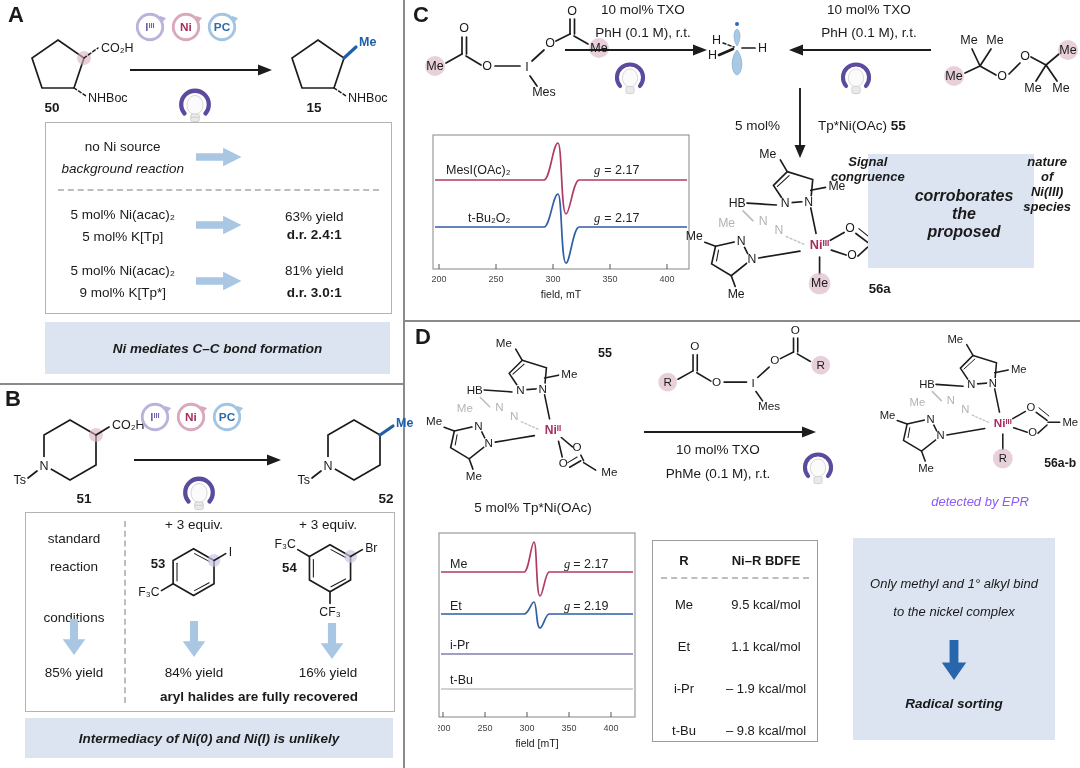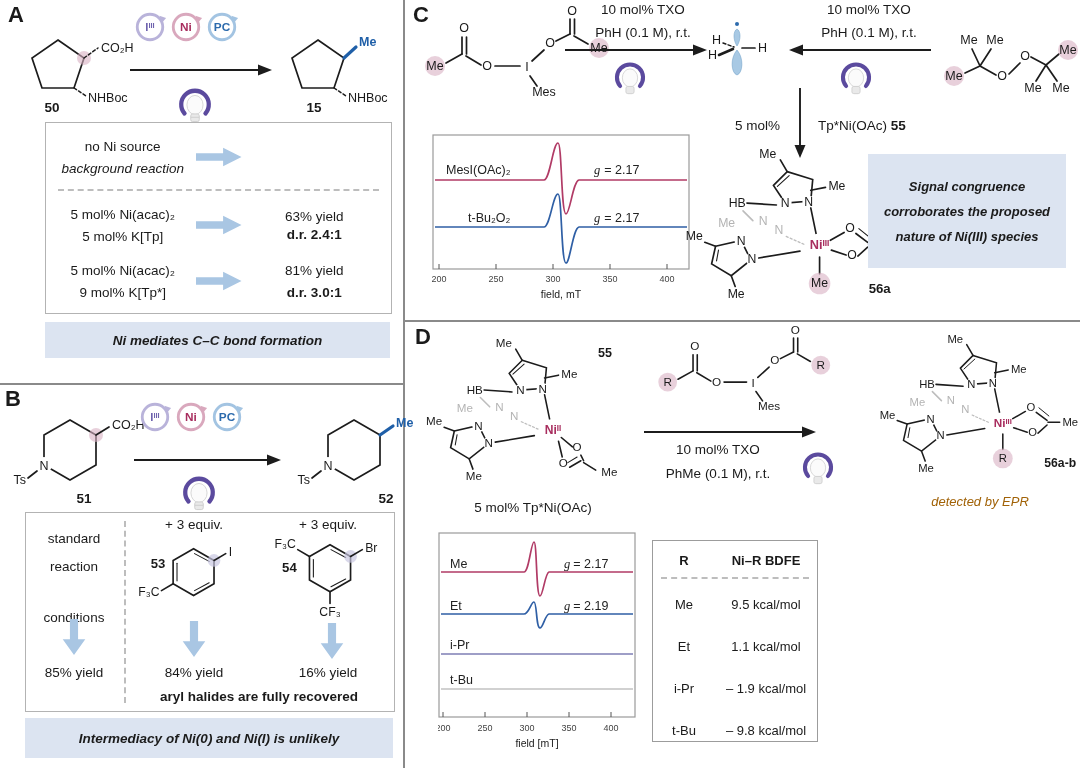--- a/index.html
+++ b/index.html
@@ -46,21 +46,21 @@
   .plot .tr-blue{stroke:#2f5fa5;}
   .plot .tr-navy{stroke:#3f3f8f;stroke-width:1.1;}
   .plot .tr-gray{stroke:#a3a3a3;stroke-width:1.1;}
   .plot line.tick{stroke:#555;stroke-width:1;}
   .plot text{fill:#222;}
   .plot text.tlab{font-size:9px;fill:#444;}
   .plot text.xlab{font-size:10.5px;fill:#222;}
   .plot text.series{font-size:12.5px;}
   .plot text.gval{font-size:12.5px;}
   .gsym{font-style:italic;font-family:"Liberation Serif","DejaVu Serif",serif;}
-  .pink-note{color:#a16207;font-style:italic;font-size:13px;}
+  .pink-note{color:#8b5cf6;font-style:italic;font-size:13px;}
   .bulb{display:block;}
   .tbl{border:1px solid #9c9c9c;background:#fff;font-size:13px;}
   .trow{display:grid;grid-template-columns:62px 1fr;align-items:center;text-align:center;}
 </style>
 </head>
 <body>
 
 <div class="fig">
 
   <div class="abs divider" style="left:403px;top:0;width:1.5px;height:768px;"></div>
@@ -144,21 +144,21 @@
         <div style="margin-top:7px;">9 mol% K[Tp*]</div>
       </div>
       <div class="barrow" style="width:46px;height:22px;margin:0 auto;"></div>
       <div class="center txt">
         <div>81% yield</div>
         <div class="b" style="margin-top:7px;">d.r. 3.0:1</div>
       </div>
     </div>
   </div>
 
-  <div class="abs banner" style="left:45px;top:322px;width:345px;height:36px;">Ni mediates C–C bond formation</div>
+  <div class="abs banner" style="left:45px;top:322px;width:345px;height:52px;">Ni mediates C–C bond formation</div>
 
   <div class="abs plabel" style="left:5px;top:386px;">B</div>
 
   <svg class="abs mol" style="left:10px;top:396px;" width="145" height="112" viewBox="0 0 145 112">
     <polygon class="ring" points="60,24 86,39 86,69 60,84 34,69 34,39"></polygon>
     <circle class="wcirc" cx="34" cy="69" r="8"></circle>
     <text x="34" y="73.5" text-anchor="middle">N</text>
     <line x1="27" y1="75" x2="18" y2="82"></line>
     <text x="16" y="88" text-anchor="end">Ts</text>
     <circle class="hl" cx="86" cy="39" r="7"></circle>
@@ -416,23 +416,23 @@
       <line class="thin" x1="170" y1="84" x2="181" y2="93"></line>
     <line x1="169" y1="112" x2="179" y2="103"></line>
     <line x1="180" y1="100" x2="193" y2="100"></line>
       <text x="196" y="104">Me</text>
     <line x1="130" y1="113" x2="130" y2="130"></line>
     <circle class="hl" cx="130" cy="140" r="11"></circle>
     <text x="130" y="144" text-anchor="middle">Me</text>
     <text class="numlab" x="180" y="150">56a</text>
   </svg>
 
-  <div class="abs bluebox" style="left:868px;top:154px;width:198px;height:114px;display:flex;flex-direction:column;justify-content:center;gap:10px;">
+  <div class="abs bluebox" style="left:868px;top:154px;width:166px;height:114px;display:flex;justify-content:center;gap:10px;">
     <div class="center it b" style="font-size:13px;">Signal congruence</div>
-    <div class="center it b" style="font-size:13px;">corroborates the proposed</div>
+    <div class="center it b" style="font-size:16px;margin-top:33px;">corroborates the proposed</div>
     <div class="center it b" style="font-size:13px;">nature of Ni(III) species</div>
   </div>
 
   <div class="abs plabel" style="left:415px;top:324px;">D</div>
 
   <svg class="abs mol" style="left:432px;top:336px;" width="200" height="163" viewBox="0 0 215 175">
     <text class="numlab" x="186" y="22" text-anchor="middle">55</text>
     <polygon class="ring" points="97,26 123,34 121,56 95,58 83,40"></polygon>
     <line class="thin" x1="99" y1="30" x2="87" y2="41"></line>
     <line x1="97" y1="26" x2="90" y2="14"></line>
@@ -602,14 +602,20 @@
     <div class="trow" style="margin-top:27px;">
       <div>i-Pr</div>
       <div>– 1.9 kcal/mol</div>
     </div>
     <div class="trow" style="margin-top:27px;">
       <div>t-Bu</div>
       <div>– 9.8 kcal/mol</div>
     </div>
   </div>
 
+  <div class="abs bluebox" style="left:853px;top:538px;width:202px;height:202px;">
+    <div class="abs center it" style="left:6px;right:6px;top:38px;font-size:13px;">Only methyl and 1° alkyl bind</div>
+    <div class="abs center it" style="left:6px;right:6px;top:66px;font-size:13px;">to the nickel complex</div>
+    <div class="abs barrow-d dark" style="left:88px;top:102px;width:26px;height:40px;"></div>
+    <div class="abs center it b" style="left:6px;right:6px;top:158px;font-size:13.5px;">Radical sorting</div>
+  </div>
 
 </div>
 
 </body></html>

